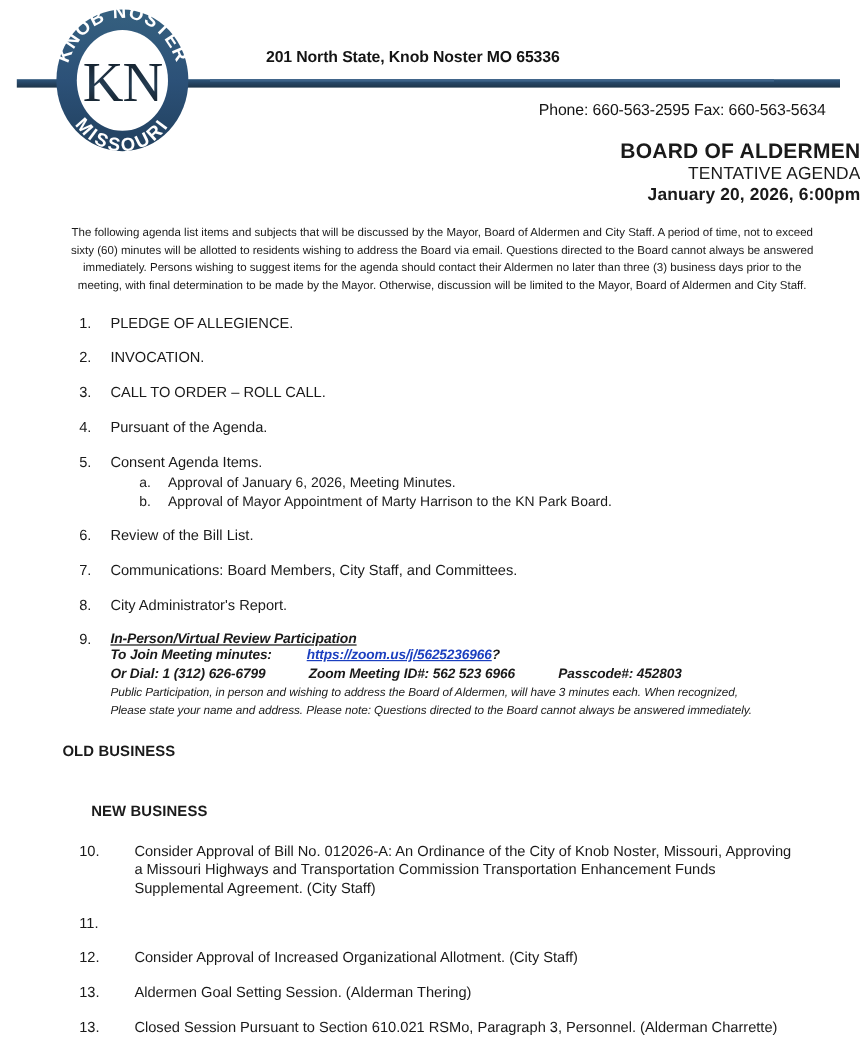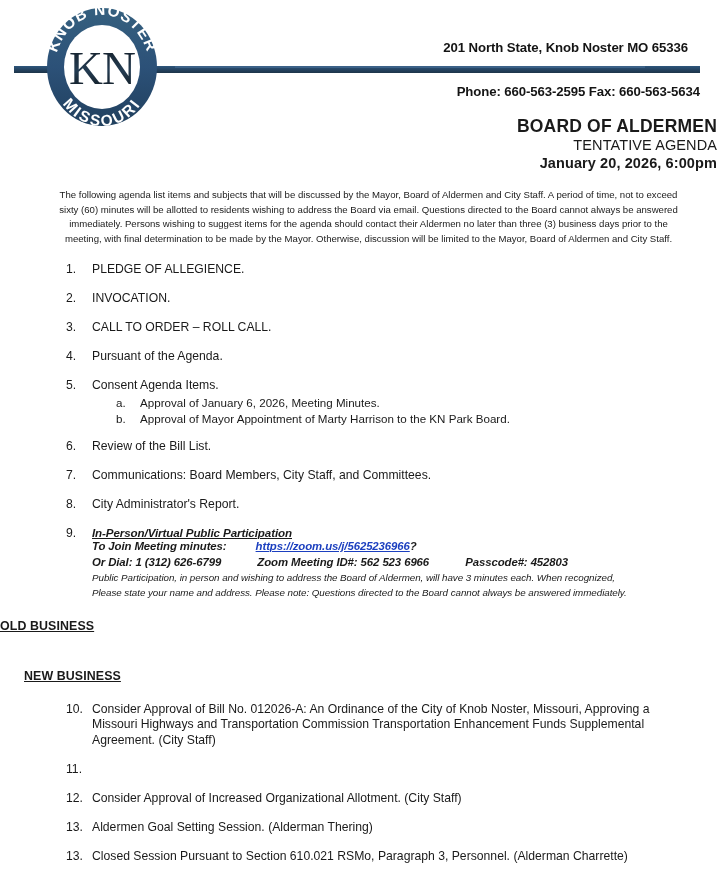--- a/index.html
+++ b/index.html
@@ -46,37 +46,36 @@
     width: 140px;
     height: 122px;
   }
   .logo svg { display: block; }
 
   .header-addr {
     position: absolute;
     left: 0;
     top: 40px;
     width: 688px;
-    text-align: right;
+    text-align: center;
     font-size: 13.2px;
     font-weight: bold;
     letter-spacing: -0.1px;
     color: #141414;
   }
   .header-phone {
     position: absolute;
     left: 0;
     top: 84px;
     width: 688px;
     text-align: right;
     font-size: 13.2px;
-    font-weight: bold;
+    font-weight: normal;
     letter-spacing: -0.1px;
     color: #141414;
-    padding-left: 12px;
   }
 
   
   .title-block {
     text-align: right;
     margin-top: 4px;
   }
   .title-main {
     font-size: 17.5px;
     font-weight: bold;
@@ -173,30 +172,30 @@
   .part-note {
     font-style: italic;
     font-size: 9.8px;
     line-height: 1.44;
     letter-spacing: -0.05px;
     margin-top: 1px;
   }
 
   
   .section-head {
+    margin-left: 52px;
     font-size: 12.4px;
     font-weight: bold;
-    text-decoration: underline;
     letter-spacing: 0.1px;
   }
   .old-bus { margin-top: 14px; }
   .new-bus { margin-top: 36px; padding-left: 24px; }
 
   .agenda-2 { margin-top: 19px; }
-  .item-wide { margin-right: 52px; }
+  .item-wide { margin-right: 52px; gap: 20px; }
 </style>
 </head>
 <body>
 
 <div class="header">
 
   <div class="header-rule"></div>
   <div class="header-rule-hi"></div>
 
   <div class="logo">
@@ -289,21 +288,21 @@
   </div>
 
   <div class="item">
     <div class="item-num">8.</div>
     <div class="item-text">City Administrator's Report.</div>
   </div>
 
   <div class="part-block">
     <div class="item-num">9.</div>
     <div class="part-body">
-      <div class="part-title">In-Person/Virtual Public Participation</div>
+      <div class="part-title">In-Person/Virtual Review Participation</div>
       <div class="part-line">
         <span>To Join Meeting minutes:</span>
         <span class="sp-a"></span><a class="part-link" href="#">https://zoom.us/j/5625236966</a><span class="part-qmark">?</span>
       </div>
       <div class="part-line">
         <span>Or Dial: 1 (312) 626-6799</span>
         <span class="sp-b"></span>
         <span>Zoom Meeting ID#:  562 523 6966</span>
         <span class="sp-b"></span>
         <span>Passcode#:  452803</span>

